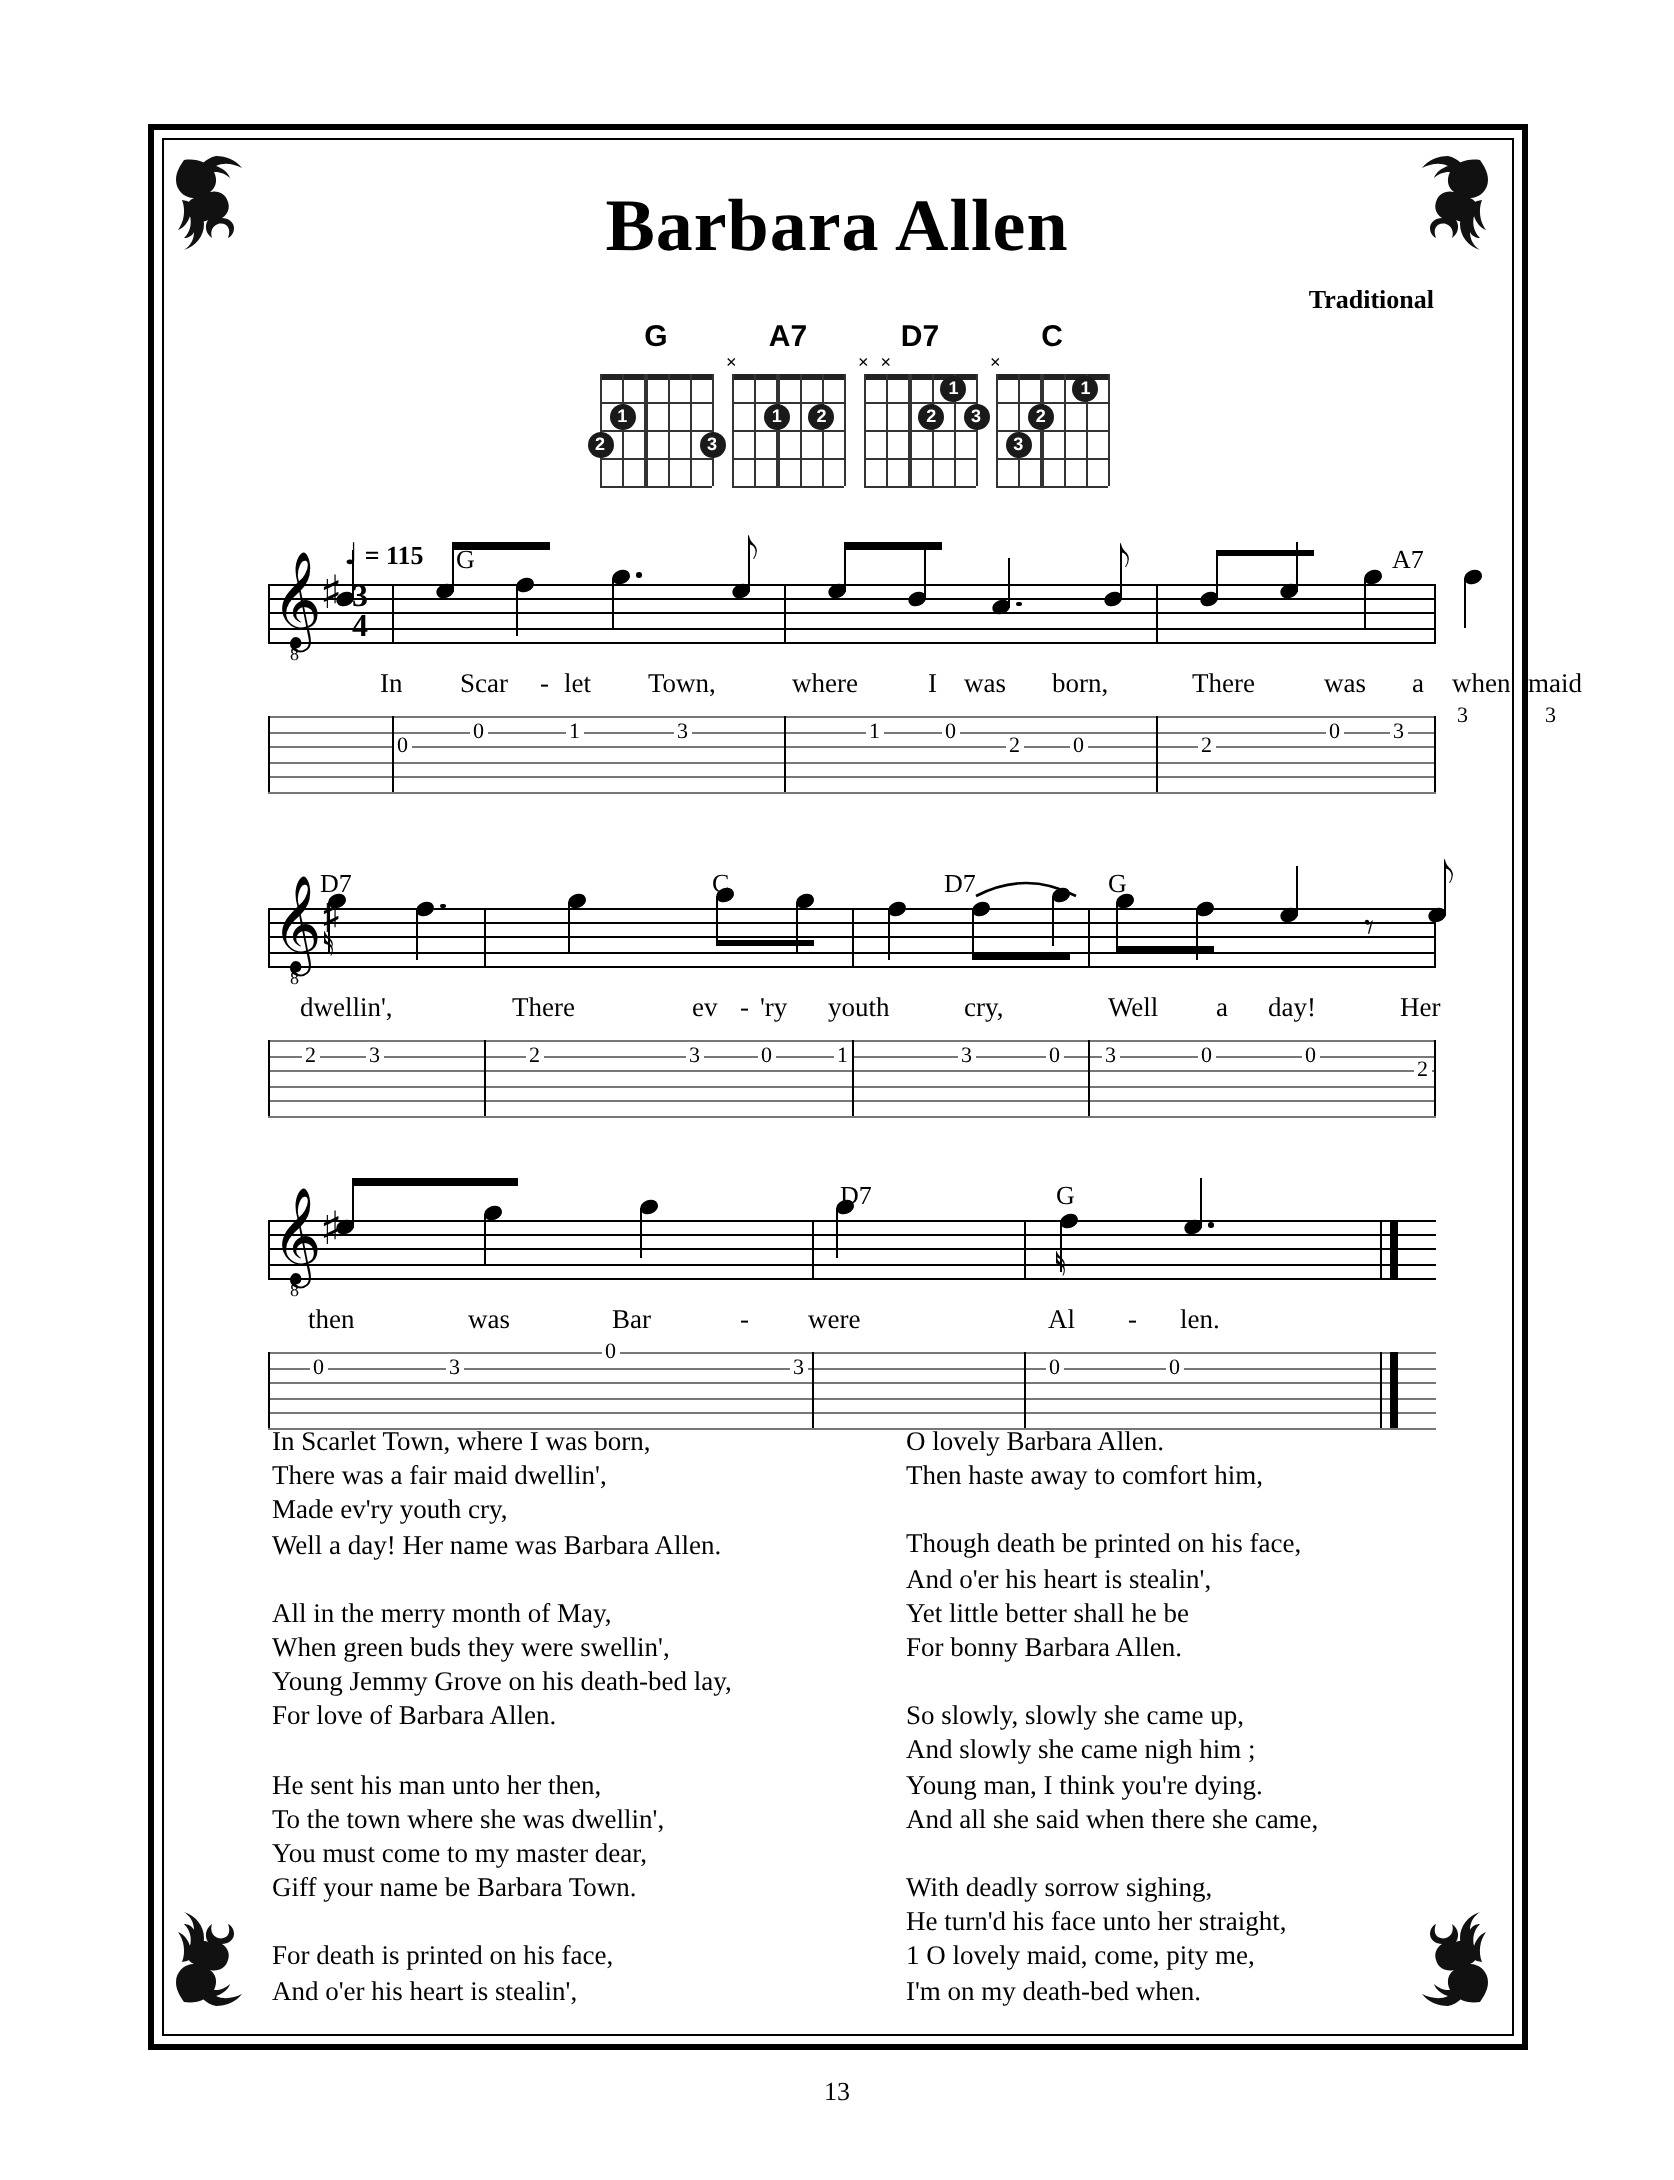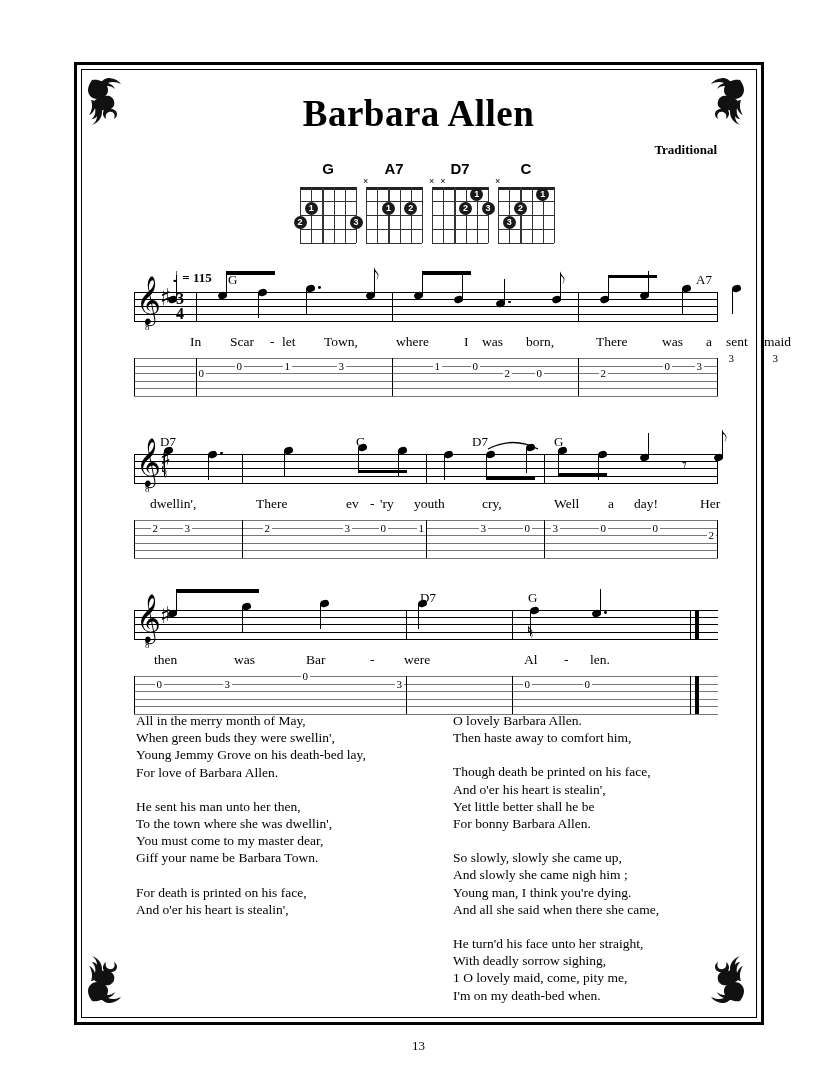--- a/index.html
+++ b/index.html
@@ -252,21 +252,21 @@
       <div class="lyric" style="left: 136px; top: 66px;">-</div>
       <div class="lyric" style="left: 148px; top: 66px;">let</div>
       <div class="lyric" style="left: 190px; top: 66px;">Town,</div>
       <div class="lyric" style="left: 262px; top: 66px;">where</div>
       <div class="lyric" style="left: 330px; top: 66px;">I</div>
       <div class="lyric" style="left: 348px; top: 66px;">was</div>
       <div class="lyric" style="left: 392px; top: 66px;">born,</div>
       <div class="lyric" style="left: 462px; top: 66px;">There</div>
       <div class="lyric" style="left: 528px; top: 66px;">was</div>
       <div class="lyric" style="left: 572px; top: 66px;">a</div>
-      <div class="lyric" style="left: 592px; top: 66px;">sent</div>
+      <div class="lyric" style="left: 592px; top: 66px;">when</div>
       <div class="lyric" style="left: 630px; top: 66px;">maid</div>
       <div class="tab" style="top: 90px;">
         <div class="tl" style="top: 0px;"></div>
         <div class="tl" style="top: 7.6px;"></div>
         <div class="tl" style="top: 15.2px;"></div>
         <div class="tl" style="top: 22.8px;"></div>
         <div class="tl" style="top: 30.4px;"></div>
         <div class="tl" style="top: 38px;"></div>
         <div class="bar" style="left: 0px; top: 0px; height: 38px;"></div>
         <div class="bar" style="left: 62px; top: 0px; height: 38px;"></div>
@@ -436,20 +436,26 @@
         <div class="tabnum" style="left: 89px; top: 2.6px;">3</div>
         <div class="tabnum" style="left: 167px; top: -5px;">0</div>
         <div class="tabnum" style="left: 261px; top: 2.6px;">3</div>
         <div class="tabnum" style="left: 389px; top: 2.6px;">0</div>
         <div class="tabnum" style="left: 449px; top: 2.6px;">0</div>
       </div>
     </div>
 
   <div class="verses col-l" id="verses-left">
       <div class="verse">
+        <div>In Scarlet Town, where I was born,</div>
+        <div>There was a fair maid dwellin',</div>
+        <div>Made ev'ry youth cry,</div>
+        <div>Well a day! Her name was Barbara Allen.</div>
+      </div>
+      <div class="verse">
         <div>All in the merry month of May,</div>
         <div>When green buds they were swellin',</div>
         <div>Young Jemmy Grove on his death-bed lay,</div>
         <div>For love of Barbara Allen.</div>
       </div>
       <div class="verse">
         <div>He sent his man unto her then,</div>
         <div>To the town where she was dwellin',</div>
         <div>You must come to my master dear,</div>
         <div>Giff your name be Barbara Town.</div>
@@ -470,21 +476,21 @@
         <div>Yet little better shall he be</div>
         <div>For bonny Barbara Allen.</div>
       </div>
       <div class="verse">
         <div>So slowly, slowly she came up,</div>
         <div>And slowly she came nigh him ;</div>
         <div>Young man, I think you're dying.</div>
         <div>And all she said when there she came,</div>
       </div>
       <div class="verse">
+        <div>With deadly sorrow sighing,</div>
         <div>He turn'd his face unto her straight,</div>
-        <div>With deadly sorrow sighing,</div>
         <div>1 O lovely maid, come, pity me,</div>
         <div>I'm on my death-bed when.</div>
       </div>
     </div>
 
   <div class="pagenum">13</div>
 </div>
 
 </body></html>

